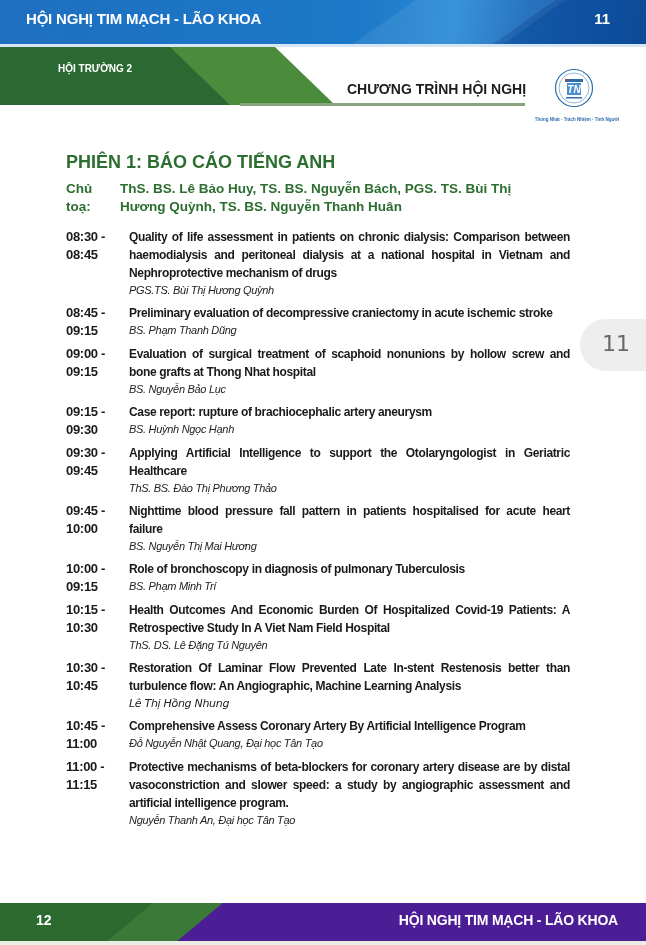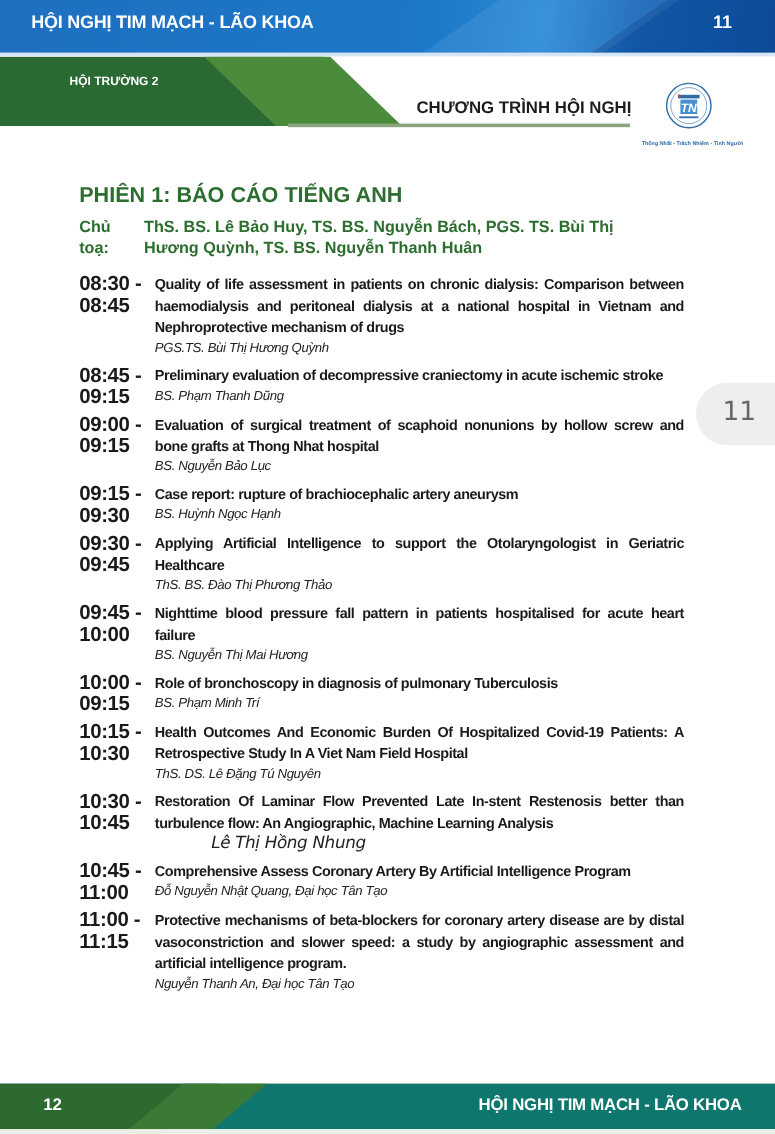--- a/index.html
+++ b/index.html
@@ -77,36 +77,36 @@
   .chairs {
     position: absolute; left: 66px; top: 180px; width: 520px; color: #2c6e2f; font-weight: bold; font-size: 13.5px;
     line-height: 18px;
   }
   .chairs .lbl { display: inline-block; width: 54px; vertical-align: top; }
   .chairs .names { display: inline-block; width: 440px; vertical-align: top; }
 
   .schedule { position: absolute; left: 66px; top: 228px; width: 504px; }
   .item { display: flex; margin-bottom: 5px; }
   .time {
-    width: 63px; flex: 0 0 63px; font-weight: bold; font-size: 17px; color: #1a1a1a; line-height: 18px;
+    width: 63px; flex: 0 0 63px; font-weight: bold; font-size: 13px; color: #1a1a1a; line-height: 18px;
     font-family: "Liberation Sans Narrow", "Liberation Sans", sans-serif; letter-spacing: -0.3px;
   }
   .body-col { flex: 1; }
   .talk-title {
     font-weight: bold; font-size: 12px; color: #1a1a1a; line-height: 18px; text-align: justify;
     letter-spacing: -0.35px;
   }
   .speaker {
     font-style: italic; font-size: 11px; color: #222; line-height: 17px; letter-spacing: -0.3px;
   }
 
   
   .footer {
     position: absolute; left: 0; top: 903px; width: 646px; height: 38px;
-    background: #0f766e; overflow: hidden;
+    background: #4c1d95; overflow: hidden;
   }
   .footer .d1 { position: absolute; left: -40px; top: 0; width: 200px; height: 38px; background: #2c6a30; transform: skewX(-50deg); }
   .footer .d2 { position: absolute; left: 130px; top: 0; width: 70px; height: 38px; background: #3b7a36; transform: skewX(-50deg); }
   .footer-page { position: absolute; left: 36px; top: 9px; color: #fff; font-weight: bold; font-size: 14px; }
   .footer-title { position: absolute; right: 28px; top: 9px; color: #fff; font-weight: bold; font-size: 14px; letter-spacing: -0.2px; }
   .footer-line { position: absolute; left: 0; top: 941px; width: 646px; height: 4px; background: #e9efe6; }
 </style>
 </head>
 <body>
 
@@ -200,21 +200,21 @@
     <div class="time">10:15 - 10:30</div>
     <div class="body-col">
         <div class="talk-title">Health Outcomes And Economic Burden Of Hospitalized Covid-19 Patients: A Retrospective Study In A Viet Nam Field Hospital</div>
         <div class="speaker">ThS. DS. Lê Đặng Tú Nguyên</div>
       </div>
   </div>
   <div class="item">
     <div class="time">10:30 - 10:45</div>
     <div class="body-col">
         <div class="talk-title">Restoration Of Laminar Flow Prevented Late In-stent Restenosis better than turbulence flow: An Angiographic,  Machine Learning Analysis</div>
-        <div class="speaker" style="font-style:italic;font-family:'DejaVu Sans',sans-serif;font-size:14px;margin-left:47px;">Lê Thị Hồng Nhung</div>
+        <div class="speaker" style="font-style:italic;font-family:'DejaVu Sans',sans-serif;font-size:11px;">Lê Thị Hồng Nhung</div>
       </div>
   </div>
   <div class="item">
     <div class="time">10:45 - 11:00</div>
     <div class="body-col">
         <div class="talk-title">Comprehensive Assess Coronary Artery By Artificial Intelligence Program</div>
         <div class="speaker">Đỗ Nguyễn Nhật Quang, Đại học Tân Tạo</div>
       </div>
   </div>
   <div class="item">

